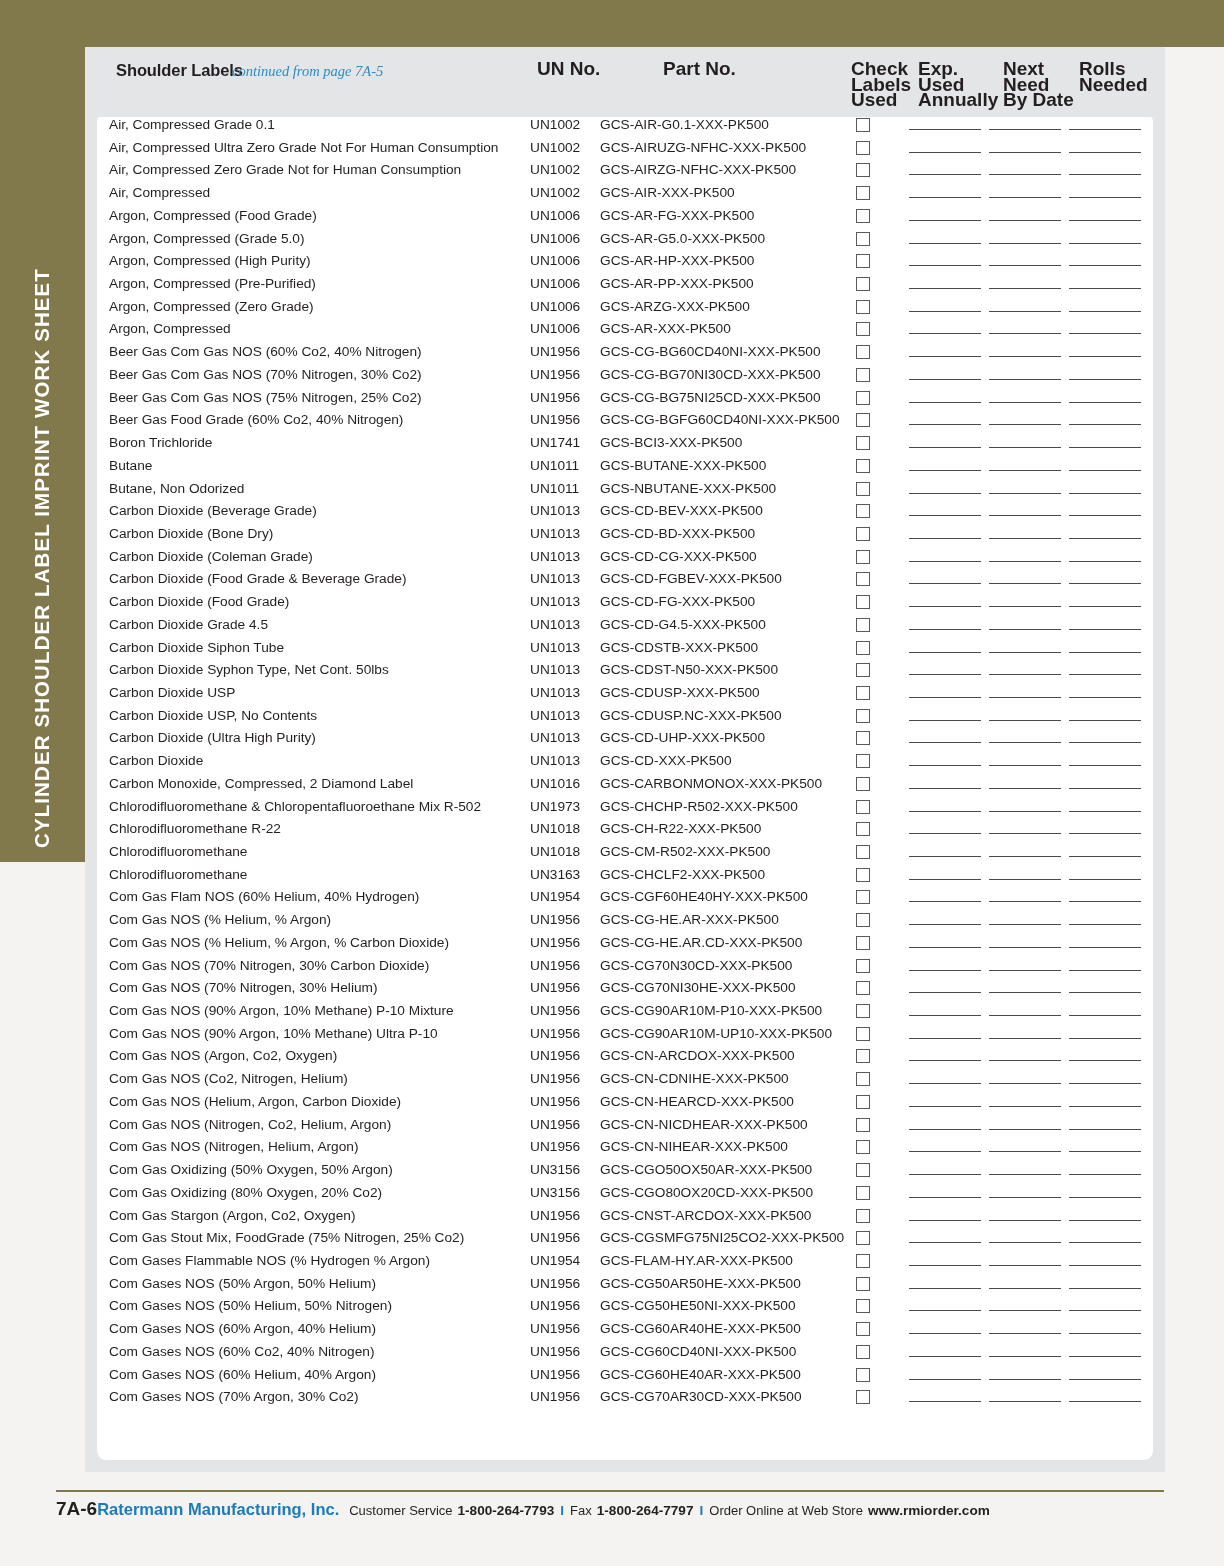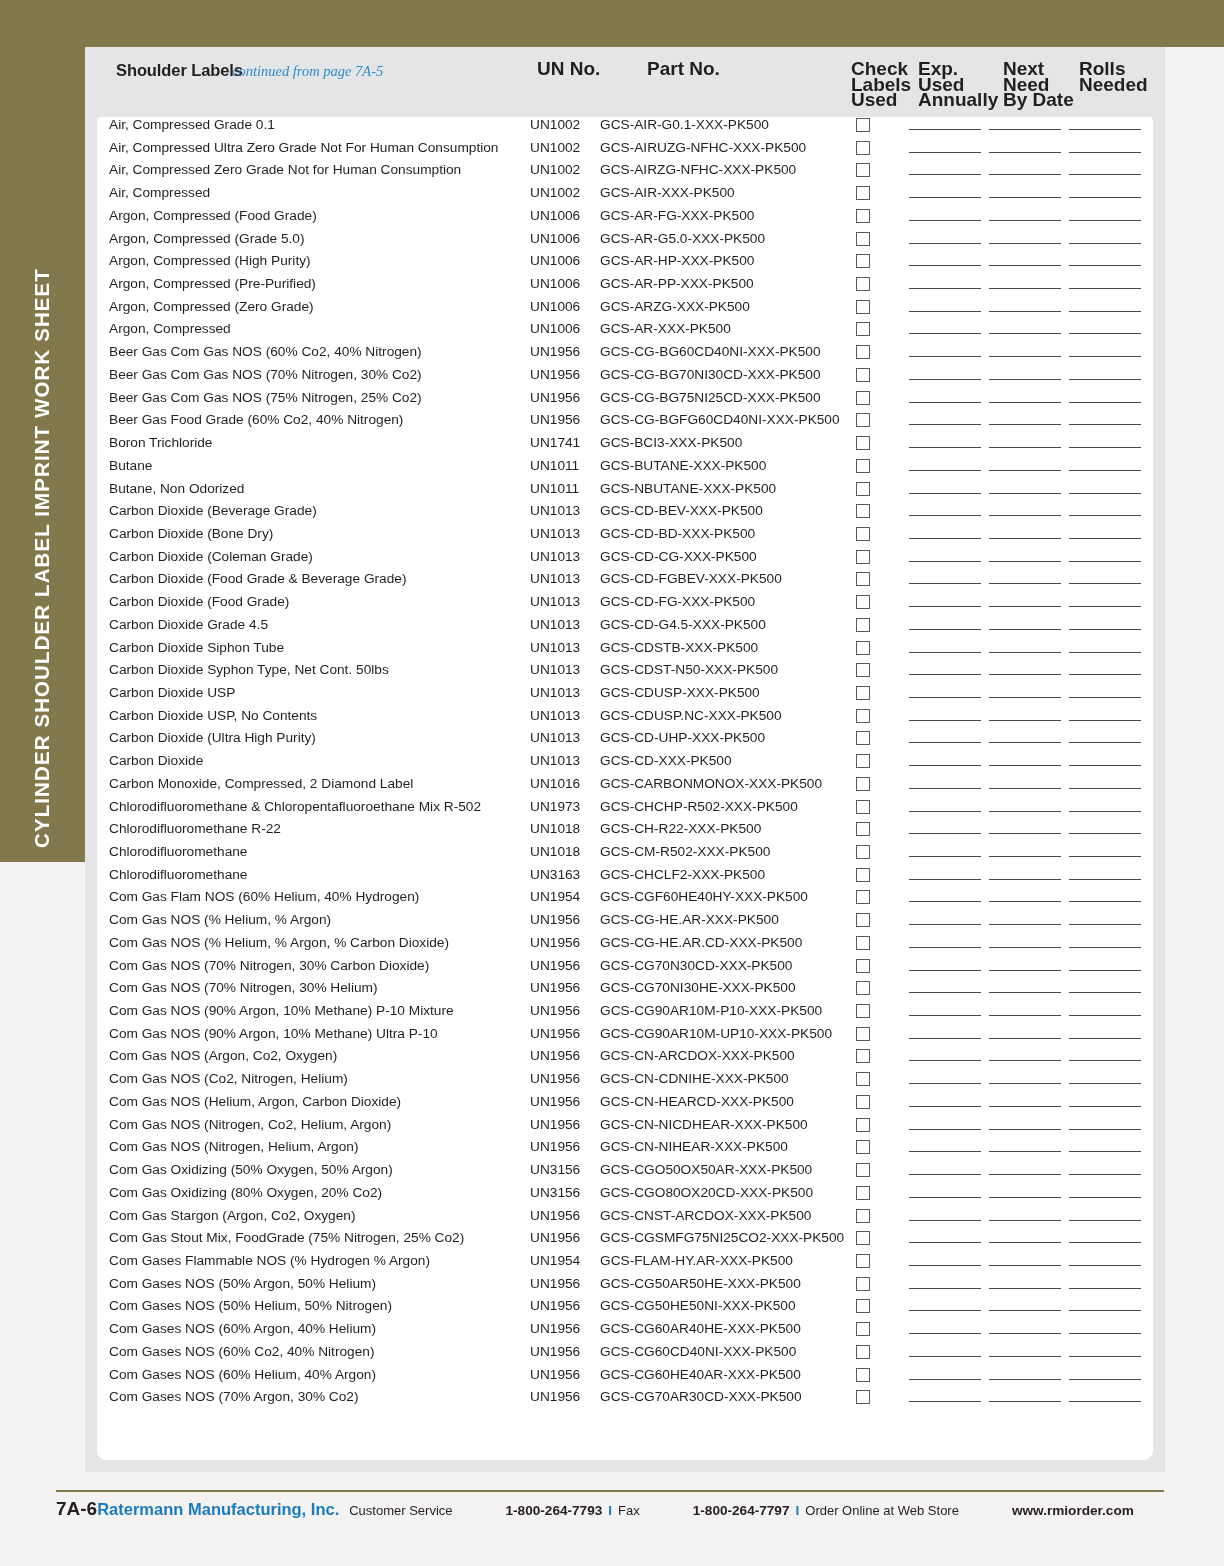--- a/index.html
+++ b/index.html
@@ -97,21 +97,21 @@
   .hdr-col {
     position: absolute;
     top: 14px;
     font-size: 19px;
     font-weight: bold;
     color: #231f20;
     line-height: 15.6px;
     white-space: pre-line;
   }
   .hdr-un    { left: 440px; }
-  .hdr-part  { left: 510px; padding-left: 40px; }
+  .hdr-part  { left: 526px; padding-left: 40px; }
   .hdr-check { left: 754px; }
   .hdr-exp   { left: 821px; }
   .hdr-next  { left: 906px; }
   .hdr-rolls { left: 982px; }
 
   
   .rows {
     position: absolute;
     left: 90px; top: 113px;
     width: 1172px;
@@ -182,21 +182,20 @@
     margin-right: 10px;
   }
   .f-txt {
     font-size: 13px;
     color: #231f20;
   }
   .f-bold {
     font-size: 13.6px;
     font-weight: bold;
     color: #231f20;
-    margin-left: 48px;
   }
   .f-sep {
     font-size: 13.6px;
     font-weight: bold;
     color: #1a7bbd;
     margin: 0 6px;
   }
   .f-sp { width: 5px; display: inline-block; }
 </style>
 </head>

